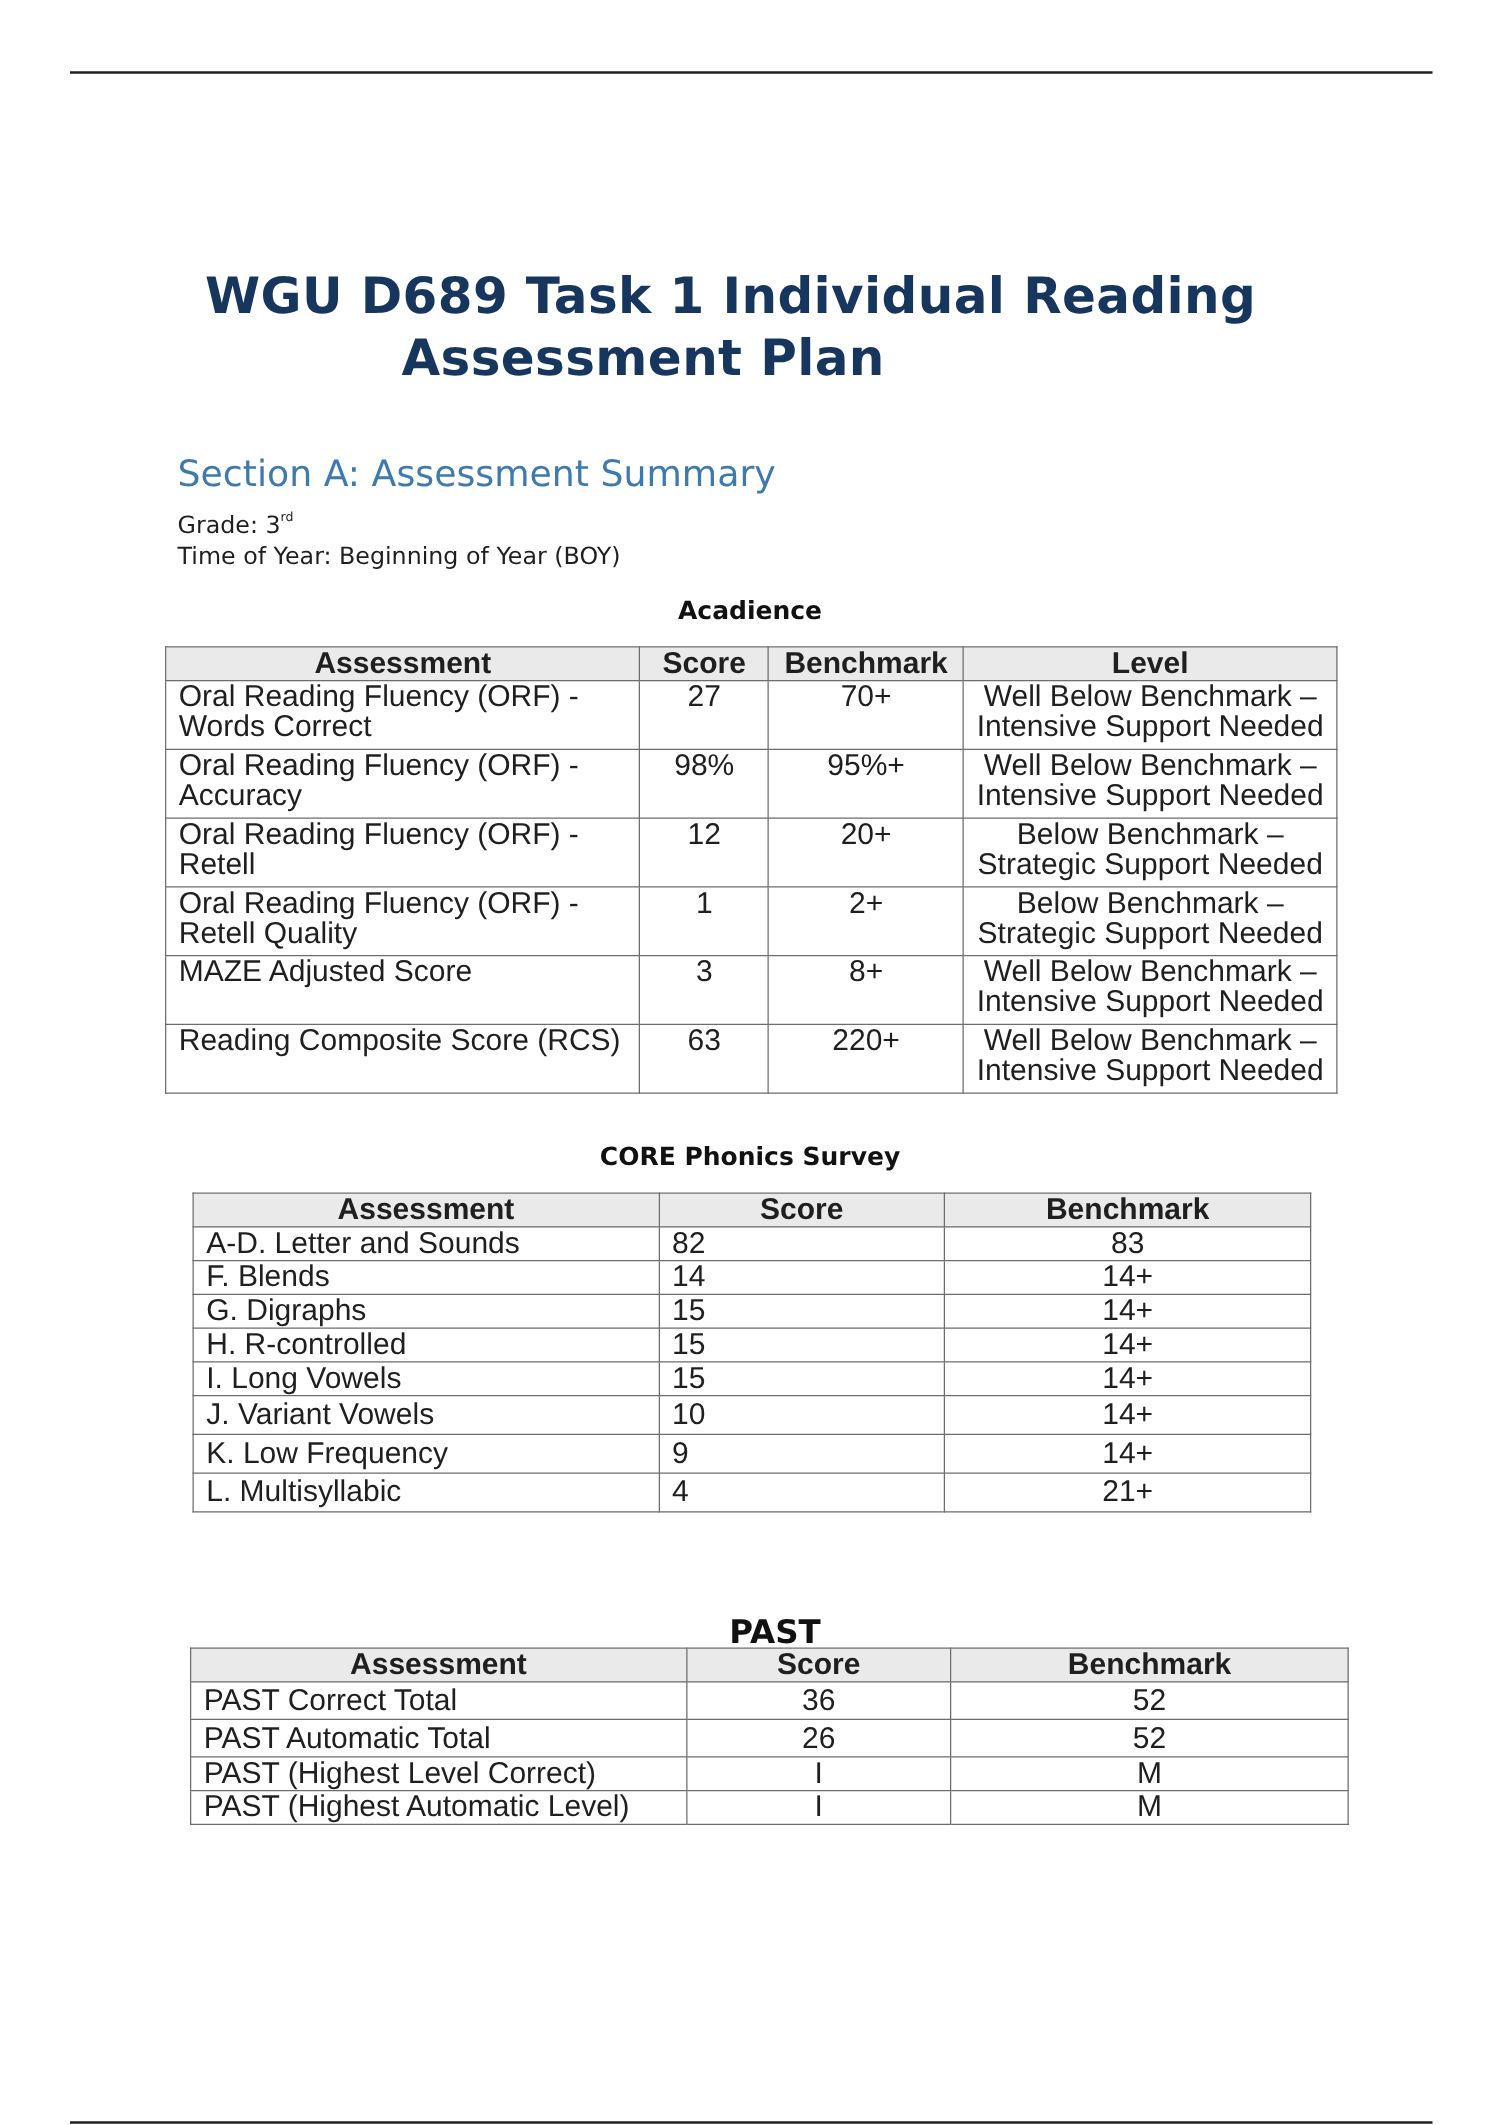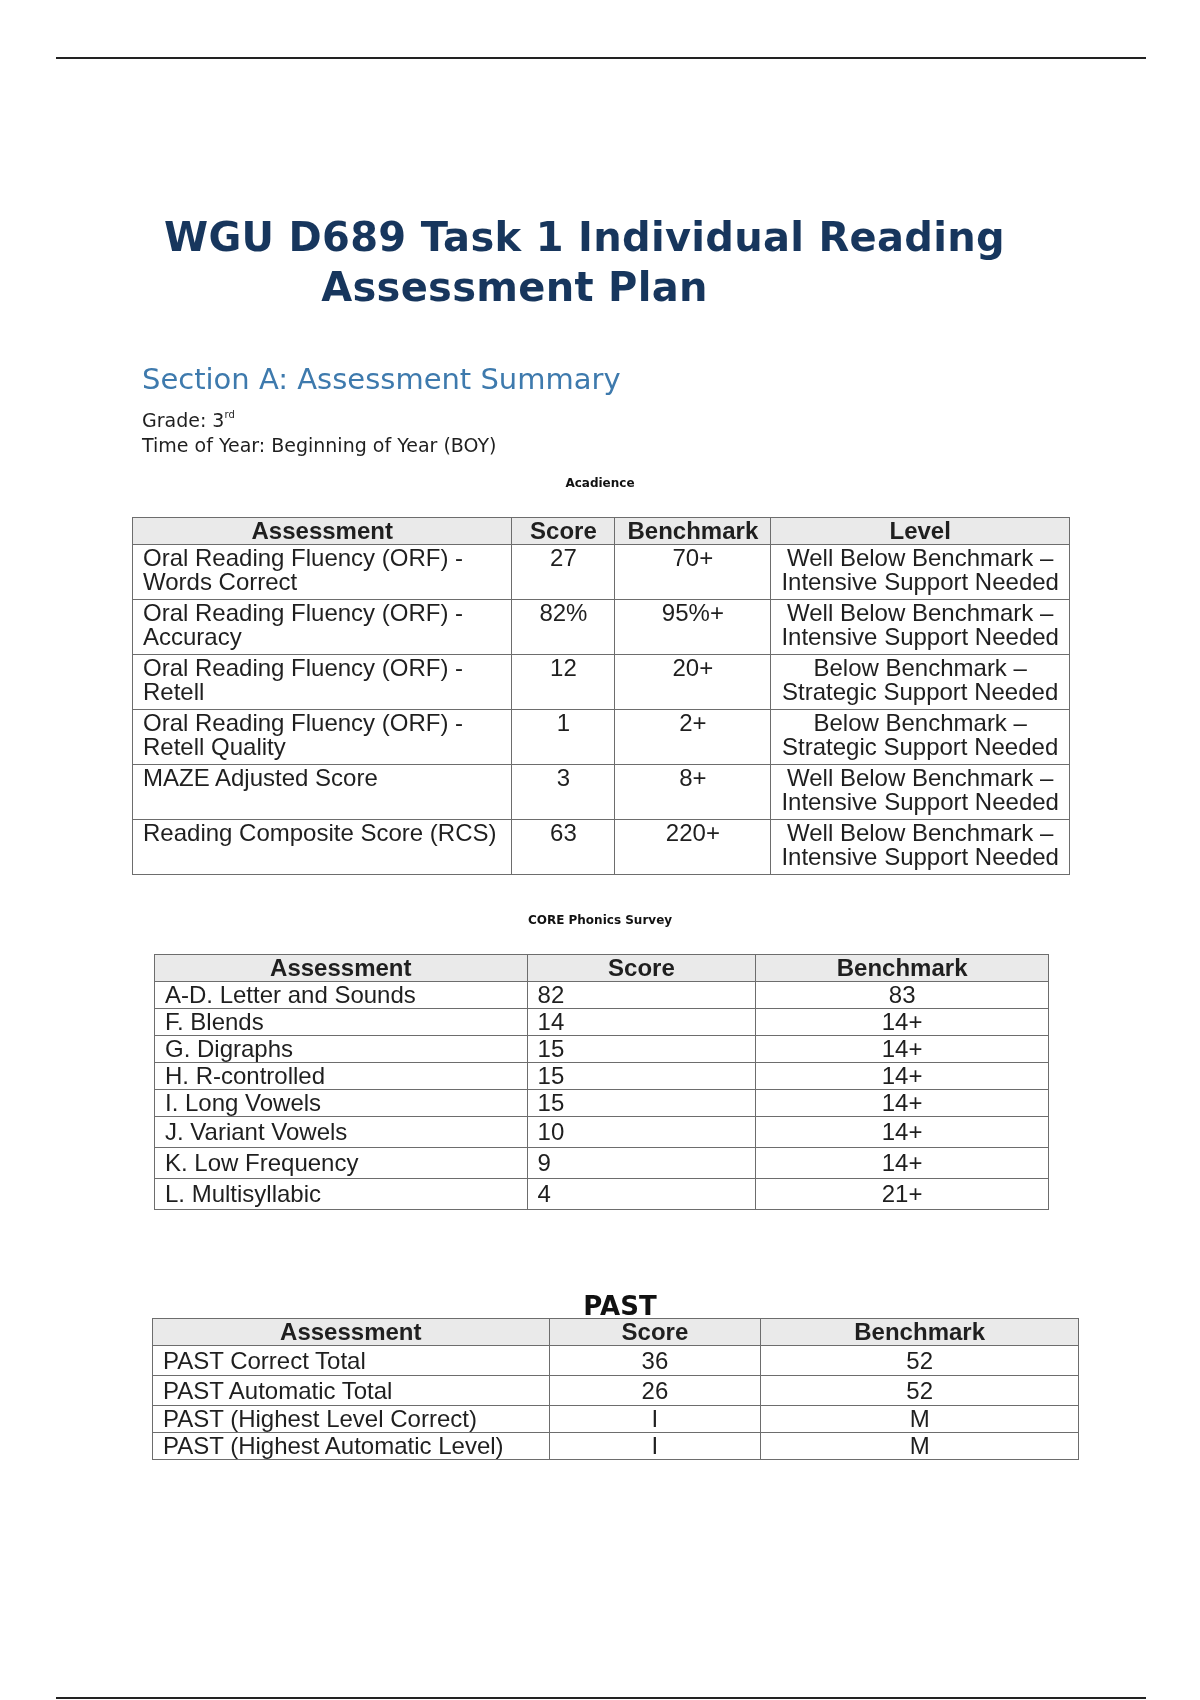--- a/index.html
+++ b/index.html
@@ -61,21 +61,21 @@
     }
     .meta sup { font-size: 10px; vertical-align: 9px; }
 
     .table-title {
       position: absolute;
       left: 0;
       width: 1200px;
       text-align: center;
       font-family: "DejaVu Sans", sans-serif;
       font-weight: bold;
-      font-size: 12px;
+      font-size: 20px;
       color: #111;
     }
 
     table.grid {
       position: absolute;
       border-collapse: collapse;
       font-family: "Liberation Sans", sans-serif;
       font-size: 24px;
       color: #1f1f1f;
     }
@@ -157,21 +157,21 @@
       <td class="l">Oral Reading Fluency (ORF) - Words Correct</td>
       <td class="c">27</td>
       <td class="c">70+</td>
       <td class="c">
           <div>Well Below Benchmark –</div>
           <div>Intensive Support Needed</div>
         </td>
     </tr>
     <tr>
       <td class="l">Oral Reading Fluency (ORF) - Accuracy</td>
-      <td class="c">82%</td>
+      <td class="c">98%</td>
       <td class="c">95%+</td>
       <td class="c">
           <div>Well Below Benchmark –</div>
           <div>Intensive Support Needed</div>
         </td>
     </tr>
     <tr>
       <td class="l">Oral Reading Fluency (ORF) - Retell</td>
       <td class="c">12</td>
       <td class="c">20+</td>

